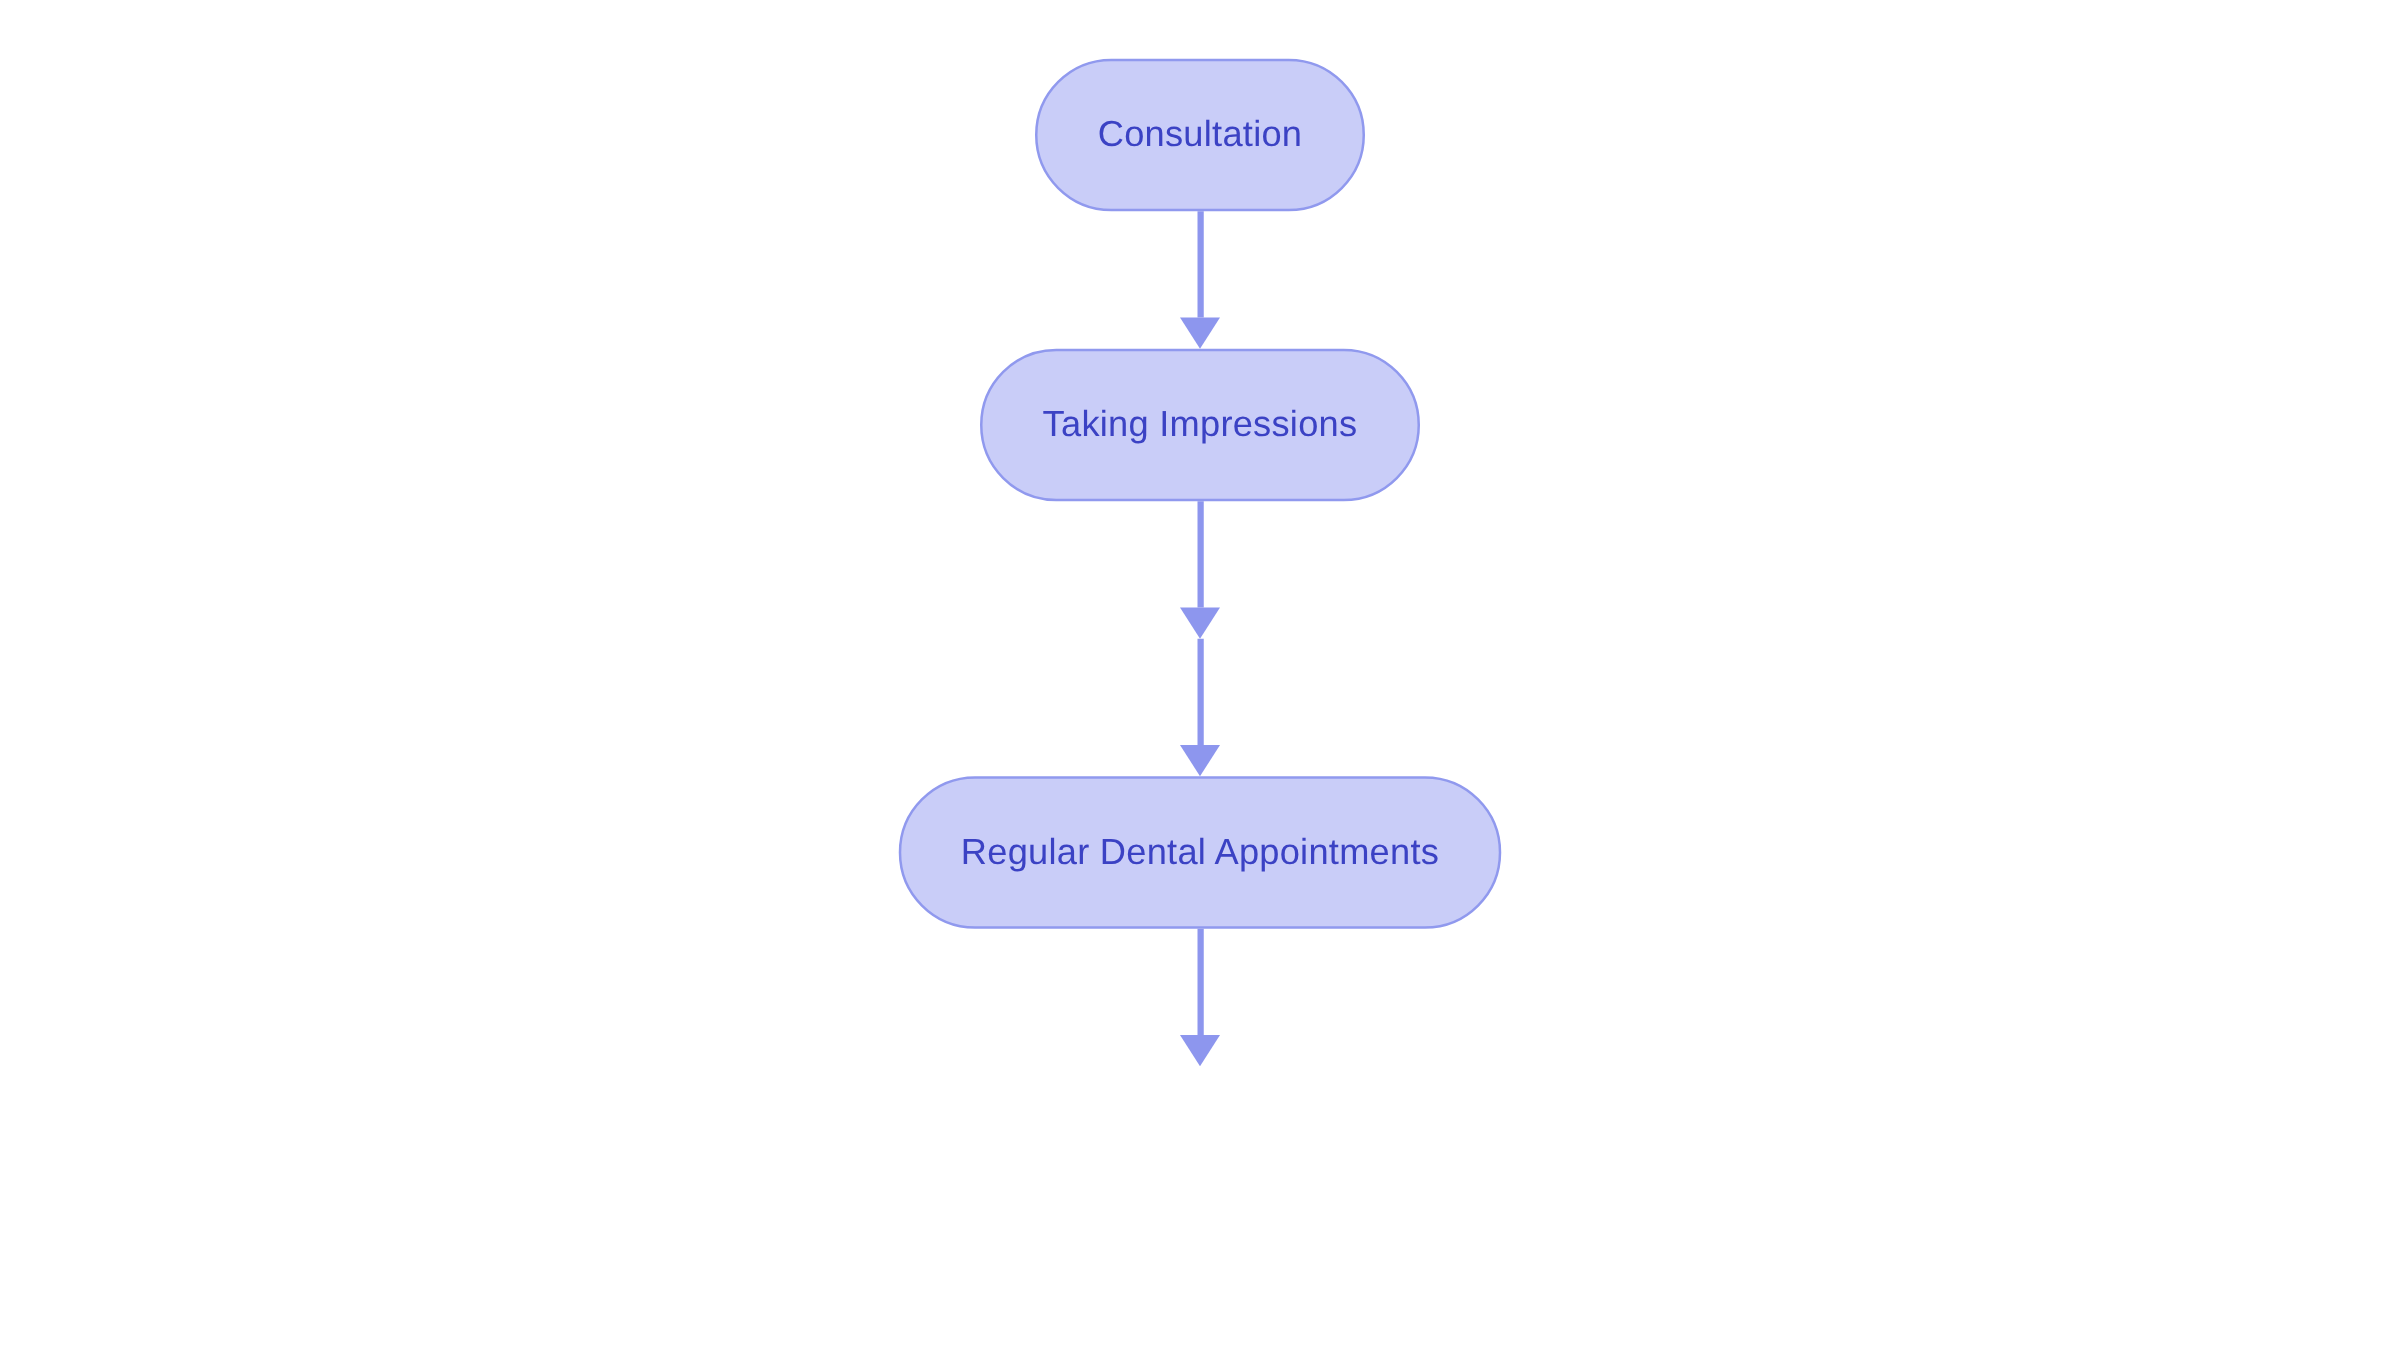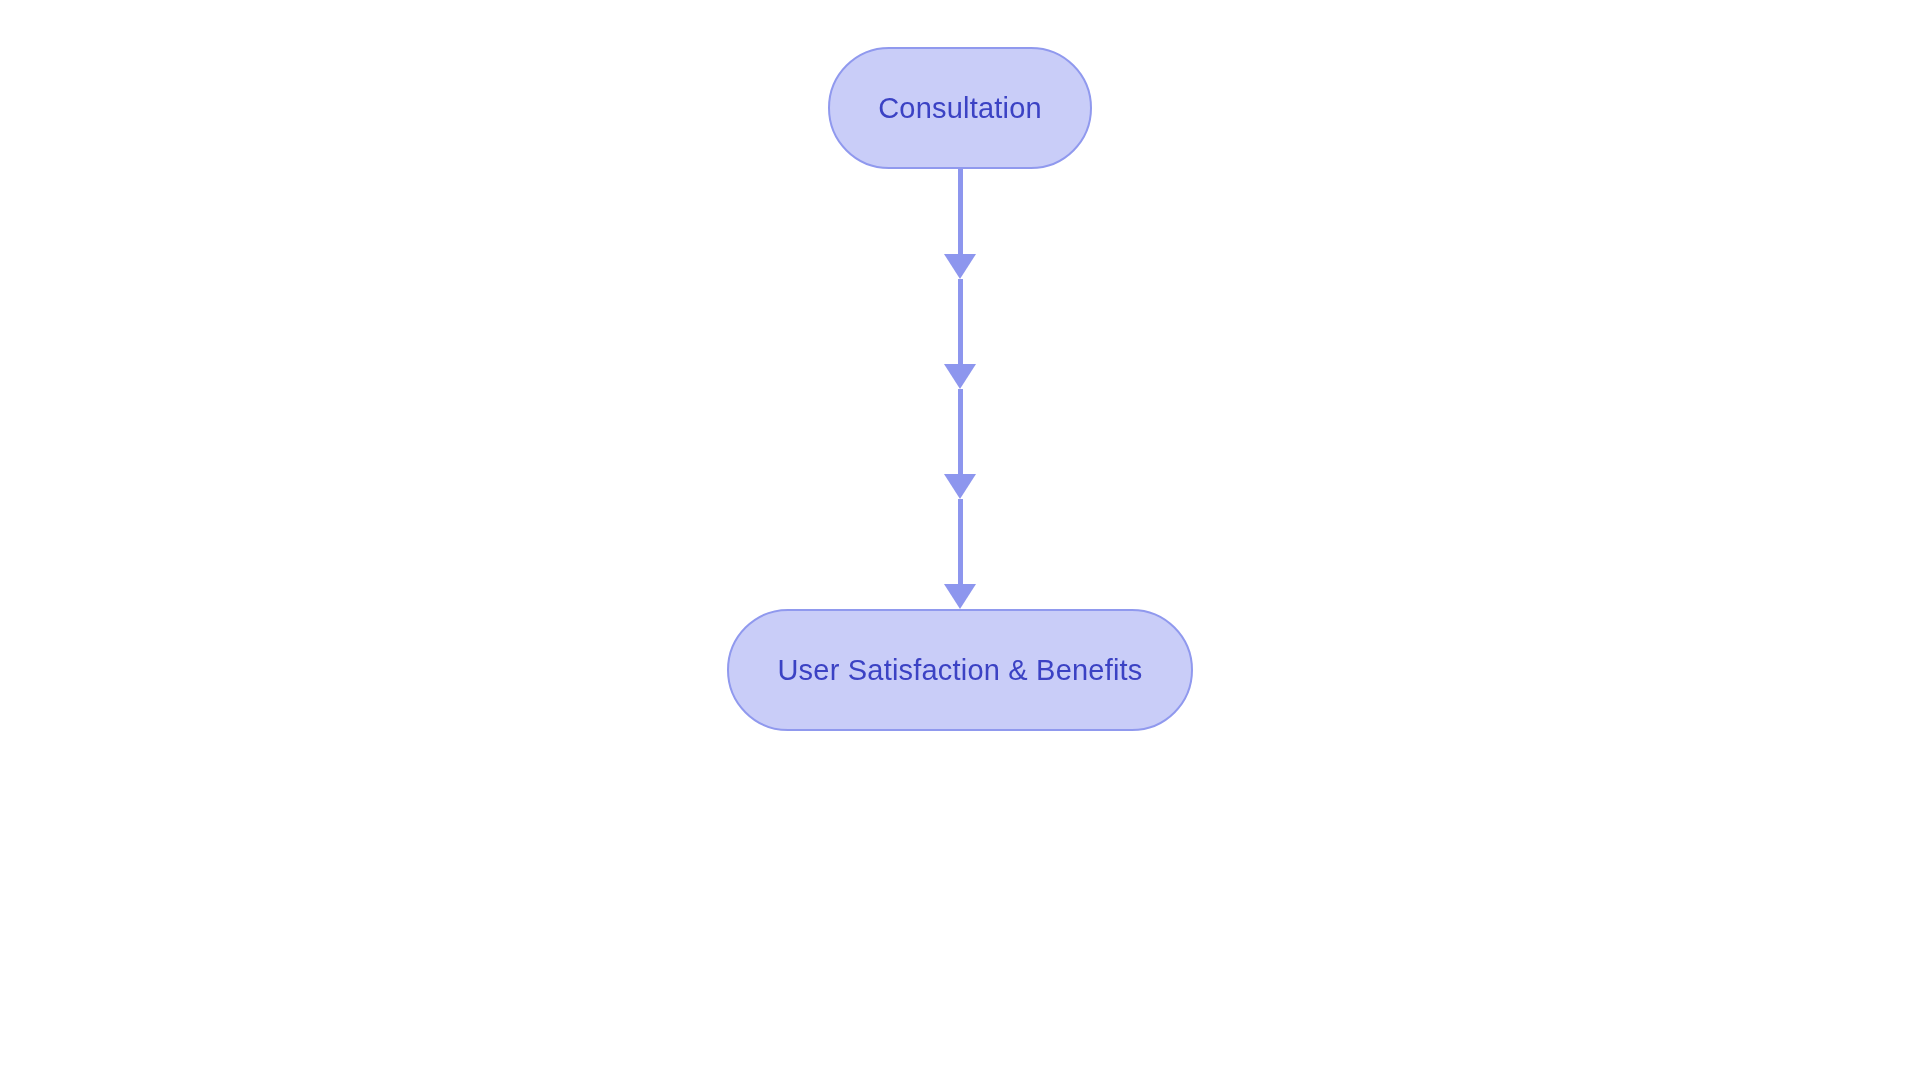--- a/index.html
+++ b/index.html
@@ -63,32 +63,35 @@
 <div class="canvas">
 
     <div class="flow-node">
       <span class="flow-node-label">Consultation</span>
     </div>
     <div class="arrow">
       <div class="arrow-line"></div>
       <div class="arrow-head"></div>
     </div>
 
-    <div class="arrow">
-      <div class="arrow-line"></div>
-      <div class="arrow-head"></div>
+    <div class="flow-node">
+      <span class="flow-node-label">Taking Impressions</span>
     </div>
-
     <div class="arrow">
       <div class="arrow-line"></div>
       <div class="arrow-head"></div>
     </div>
 
     <div class="arrow">
       <div class="arrow-line"></div>
       <div class="arrow-head"></div>
     </div>
 
     <div class="flow-node">
-      <span class="flow-node-label">User Satisfaction &amp; Benefits</span>
+      <span class="flow-node-label">Regular Dental Appointments</span>
     </div>
+    <div class="arrow">
+      <div class="arrow-line"></div>
+      <div class="arrow-head"></div>
+    </div>
+
 
   </div>
 
 </body></html>

